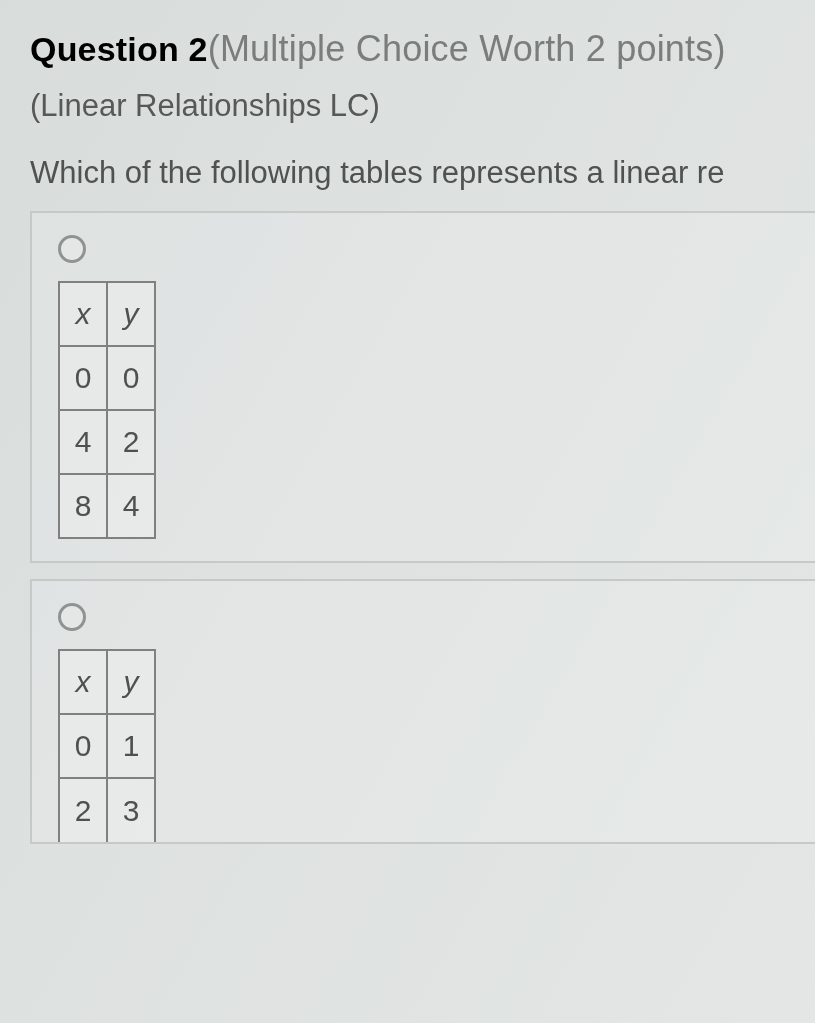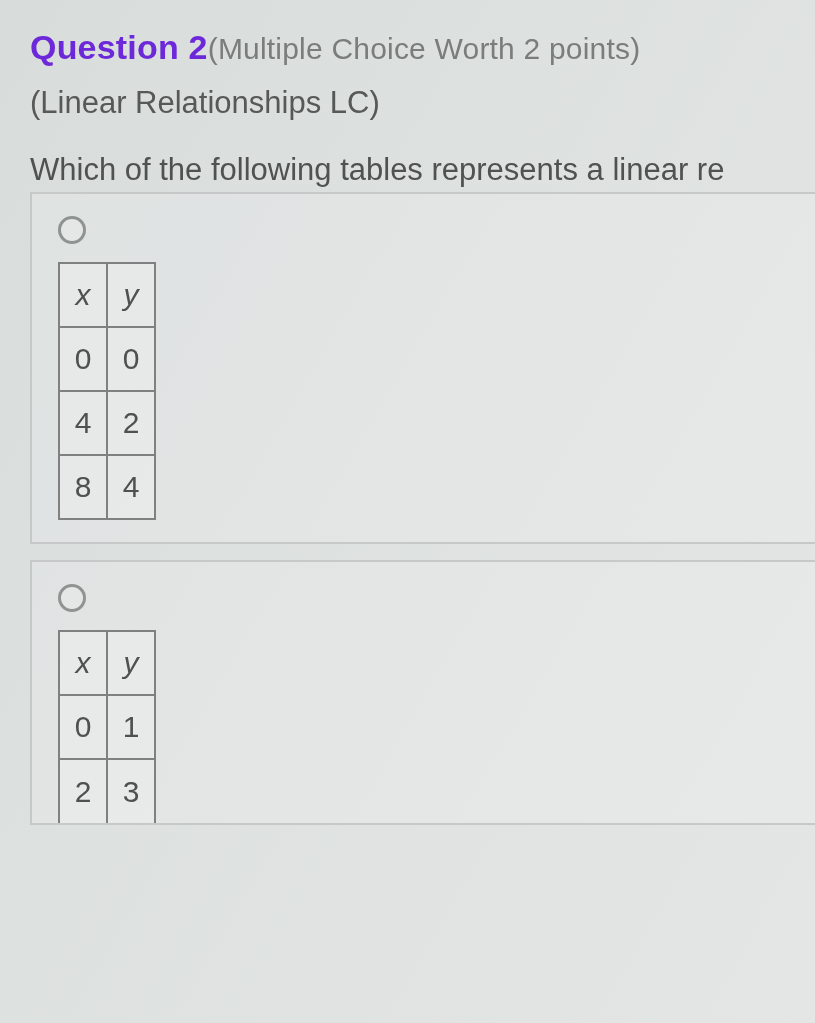--- a/index.html
+++ b/index.html
@@ -9,31 +9,31 @@
     background: linear-gradient(120deg, #d8dcdb 0%, #dde1e0 40%, #e3e6e4 100%);
     padding: 28px 0 0 30px;
     color: #3d3f3f;
   }
   .question-header {
     font-size: 34px;
     color: #5b5e5e;
     margin-bottom: 18px;
     letter-spacing: 0.2px;
   }
-  .question-header .bold { font-weight: 700; color: #6d28d9; }
-  .question-header .meta { font-weight: 400; color: #7a7d7c; font-size: 30px; }
+  .question-header .bold { font-weight: 700; color: #000000; }
+  .question-header .meta { font-weight: 400; color: #7a7d7c; font-size: 36px; }
   .topic {
     font-size: 31px;
     color: #565958;
     margin-bottom: 31px;
   }
   .prompt {
     font-size: 31px;
     color: #4f5251;
-    margin-bottom: 4px;
+    margin-bottom: 20px;
     white-space: nowrap;
   }
   .choice-box {
     border: 2px solid #c6c9c8;
     background: rgba(255,255,255,0.15);
     border-right: none;
     padding: 22px 0 22px 26px;
     margin-bottom: 16px;
     width: 100%;
   }

